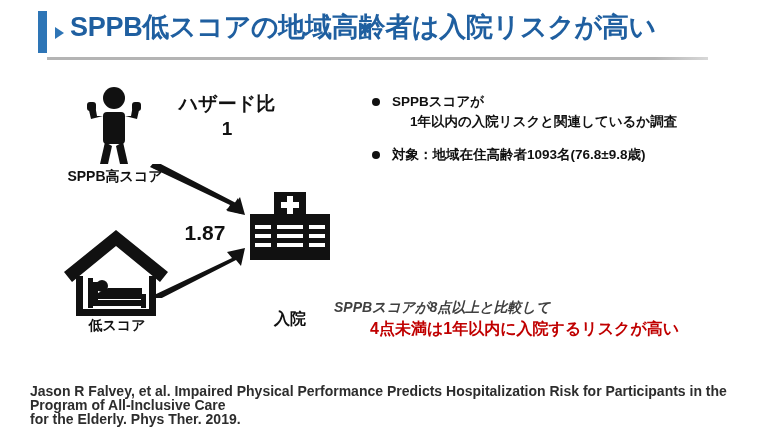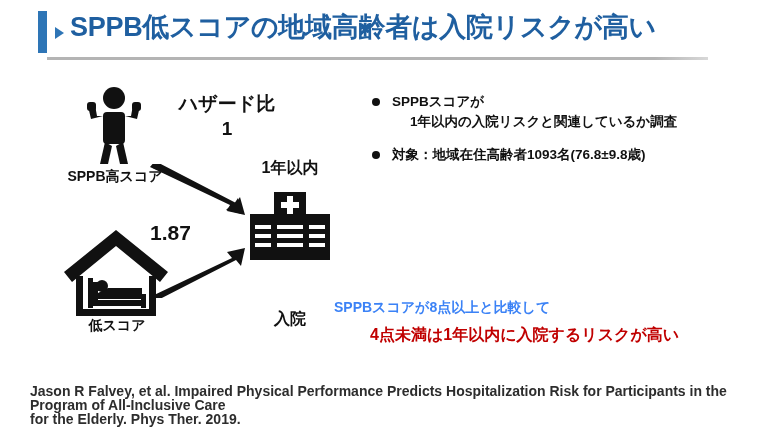--- a/index.html
+++ b/index.html
@@ -95,21 +95,21 @@
     width: 150px;
     text-align: center;
     font-size: 19px;
     font-weight: bold;
     color: #111;
   }
   #hr-low-value {
     position: absolute;
     left: 150px; top: 155px;
     width: 110px;
-    text-align: left;
+    text-align: center;
     font-size: 21px;
     font-weight: bold;
     color: #111;
   }
 
   #arrow-high { position: absolute; left: 150px; top: 98px; }
   #arrow-low  { position: absolute; left: 150px; top: 180px; }
 
   
   #bullets { position: absolute; left: 370px; top: 92px; width: 392px; }
@@ -132,25 +132,25 @@
     color: #111;
     white-space: nowrap;
   }
   .bullet-line.indent { padding-left: 18px; }
 
   #conclusion { position: absolute; left: 334px; top: 296px; width: 430px; }
   #conclusion-compare {
     font-size: 14px;
     font-weight: bold;
     line-height: 22px;
-    color: #3b82f6;
-    white-space: nowrap;
+    color: #404040;
+    white-space: nowrap;
+    font-style: italic;
   }
   #conclusion-highlight {
-    margin-top: 6px;
     padding-left: 36px;
     font-size: 16px;
     font-weight: bold;
     line-height: 22px;
     color: #c00000;
     white-space: nowrap;
   }
 
   
   #citation {
@@ -228,21 +228,20 @@
       <path d="M0 3 L80 41 L77 47 L95 51 L90 33 L86 39 L5 -3 Z" fill="#111"></path>
     </svg>
   </div>
 
   <div id="arrow-low">
     <svg viewBox="0 0 100 52" width="100" height="52" aria-hidden="true">
       <path d="M2 50 L82 12 L77 6 L95 2 L91 20 L86 14 L6 55 Z" fill="#111"></path>
     </svg>
   </div>
 
-  <div class="label" id="label-within-year">1年以内</div>
   <div class="icon-wrap" id="icon-hospital">
     <svg viewBox="0 0 84 72" width="84" height="72" aria-hidden="true">
 
       <rect x="26" y="0" width="32" height="26" fill="#111"></rect>
 
       <rect x="39" y="4" width="6" height="18" fill="#ffffff"></rect>
       <rect x="33" y="10" width="18" height="6" fill="#ffffff"></rect>
 
       <rect x="2" y="22" width="80" height="46" fill="#111"></rect>
 

